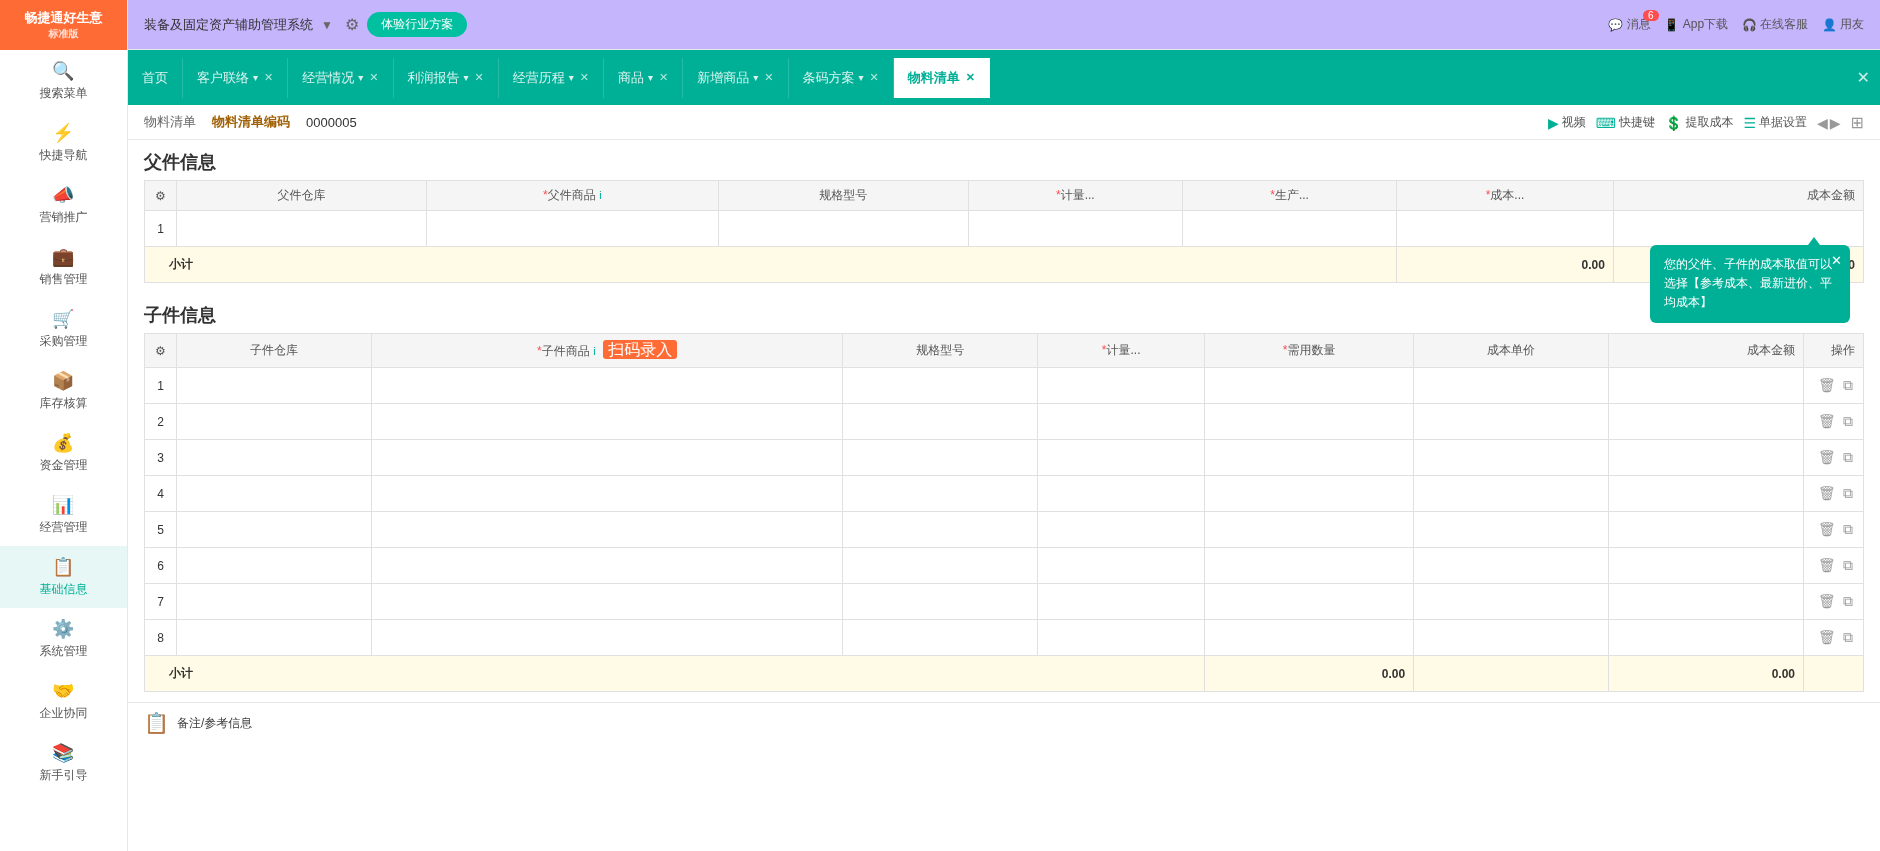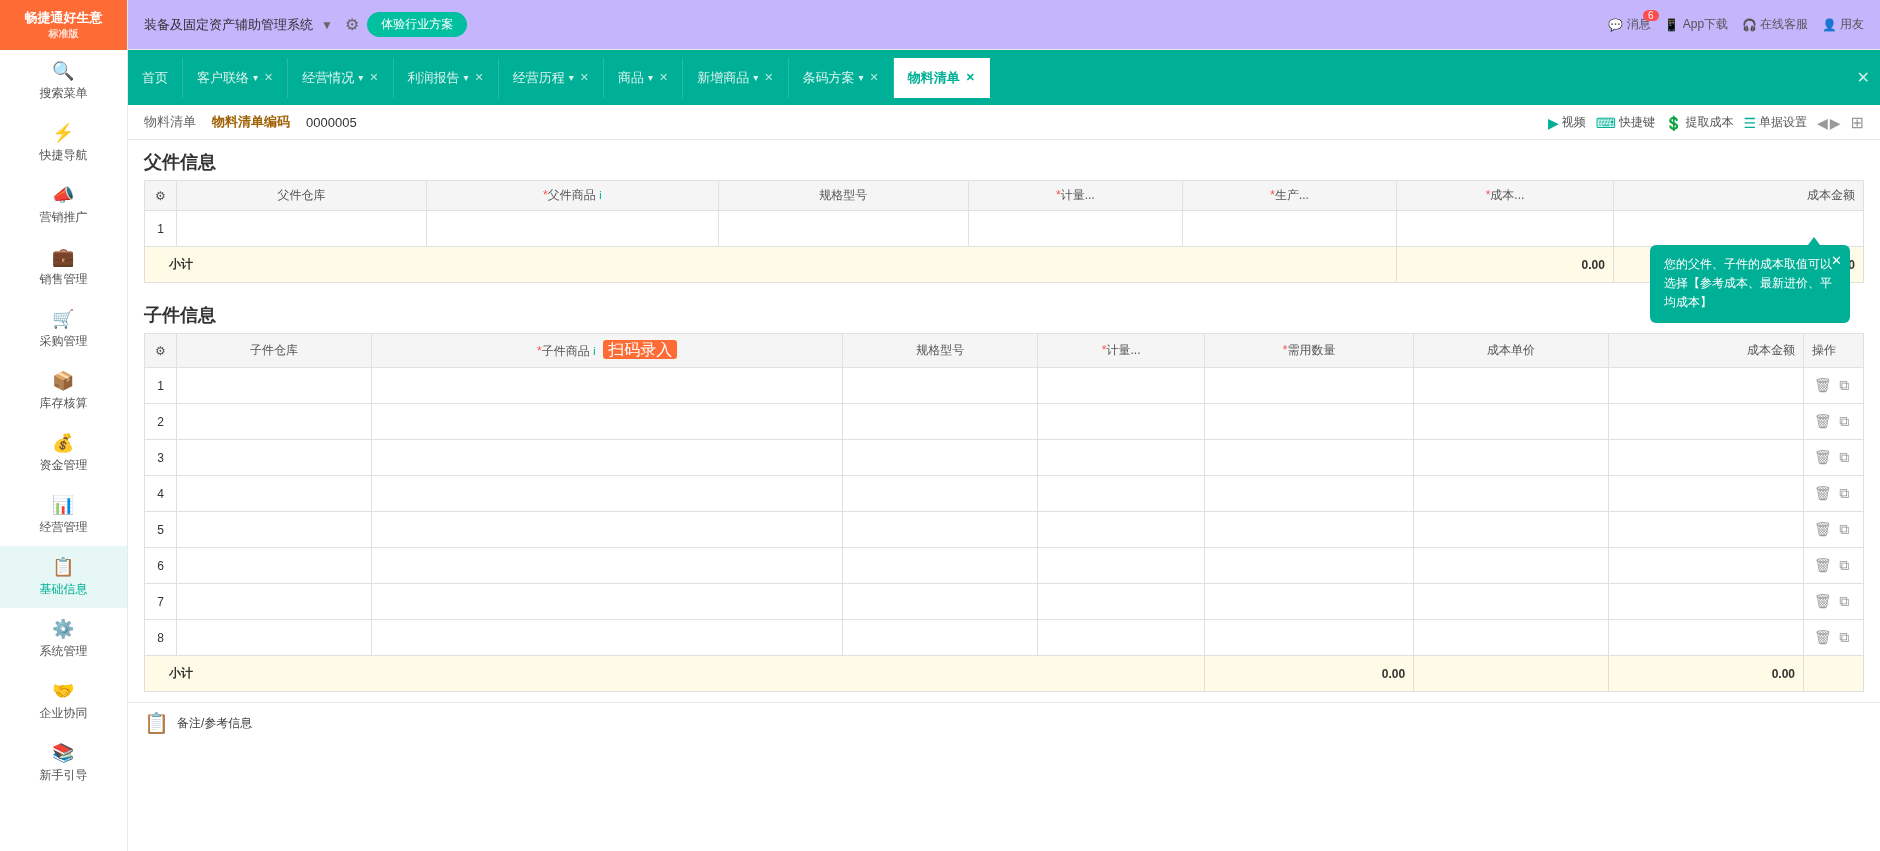--- a/index.html
+++ b/index.html
@@ -163,21 +163,21 @@
       height: 36px;
       color: #333;
     }
     .data-table tr.subtotal-row td {
       background: #fffbe6;
       font-weight: bold;
       padding-left: 24px;
     }
     .th-gear { width: 32px; background: #f5f5f5; text-align: center; }
     .col-num { width: 32px; text-align: center; color: #999; }
-    .col-actions { width: 60px; text-align: left; }
+    .col-actions { width: 60px; text-align: right; }
     .action-icon { font-size: 14px; color: #999; cursor: pointer; margin: 0 2px; }
     .scan-badge {
       background: #ff6b35;
       color: #fff;
       border-radius: 3px;
       padding: 1px 5px;
       font-size: 16px;
       margin-left: 4px;
     }
     .subtotal-val { text-align: right; padding-right: 12px; }

